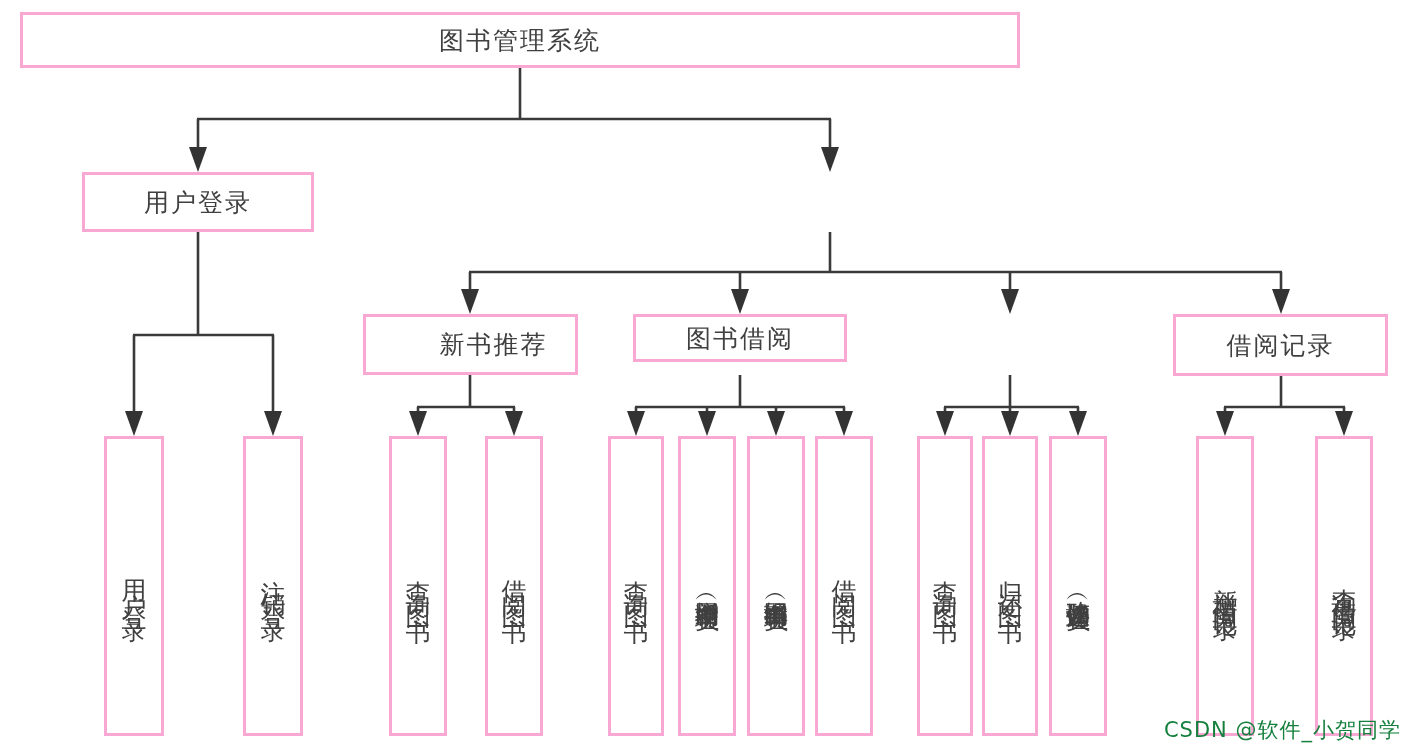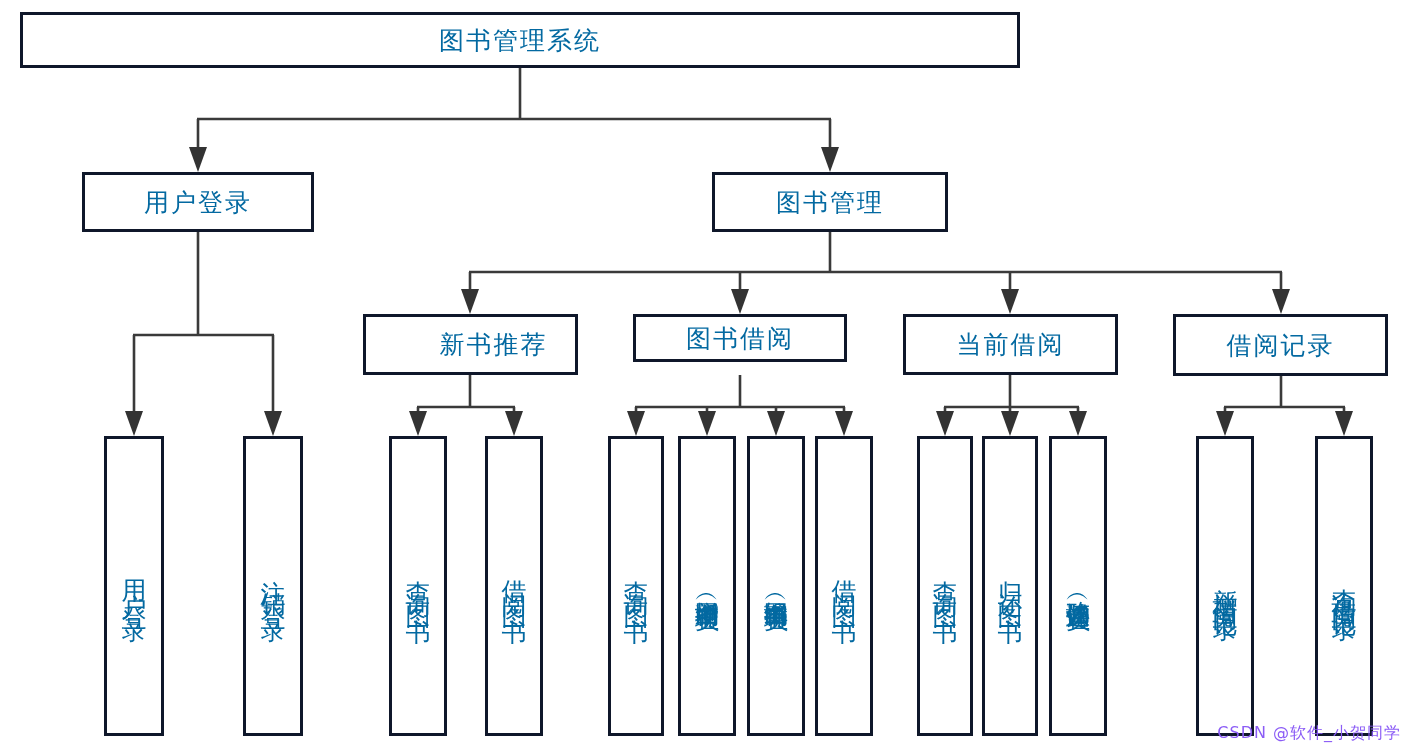--- a/index.html
+++ b/index.html
@@ -21,26 +21,26 @@
     stroke-width: 2.6;
     fill: none;
   }
   #connectors polygon {
     fill: #333333;
     stroke: none;
   }
   .box {
     position: absolute;
     background: #ffffff;
-    border: 3px solid #0f172a;
+    border: 3px solid #f9a8d4;
     box-sizing: border-box;
     display: flex;
     align-items: center;
     justify-content: center;
-    color: #0369a1;
+    color: #404040;
     z-index: 2;
     text-align: right;
   }
   .hbox { font-size: 25px; letter-spacing: 2px; white-space: nowrap; }
   .vbox { top: 436px; height: 300px; }
   .vtext {
     writing-mode: vertical-rl;
     text-orientation: mixed;
     font-size: 25px;
     line-height: 1;
@@ -70,22 +70,22 @@
   #l9  { left: 917px;  width: 56px; }
   #l10 { left: 982px;  width: 56px; }
   #l11 { left: 1049px; width: 58px; }
   #l12 { left: 1196px; width: 58px; }
   #l13 { left: 1315px; width: 58px; }
 
   #watermark {
     position: absolute;
     right: 4px;
     bottom: 3px;
-    font-size: 16px;
-    color: #8b5cf6;
+    font-size: 21px;
+    color: #15803d;
     letter-spacing: 1px;
     z-index: 5;
     pointer-events: none;
     white-space: nowrap;
   }
 </style>
 </head>
 <body>
 
 <div id="stage">
@@ -148,25 +148,23 @@
     <path d="M1224 407 L1345 407"></path>
     <path d="M1225 407 L1225 414"></path>
     <polygon points="1216,411 1234,411 1225,436"></polygon>
     <path d="M1344 407 L1344 414"></path>
     <polygon points="1335,411 1353,411 1344,436"></polygon>
   </svg>
 
   <div id="b-root" class="box hbox">图书管理系统</div>
 
   <div id="b-login" class="box hbox">用户登录</div>
-  <div id="b-mgmt" class="box hbox">图书管理</div>
 
   <div id="b-new" class="box hbox">新书推荐</div>
   <div id="b-borrow" class="box hbox">图书借阅</div>
-  <div id="b-current" class="box hbox">当前借阅</div>
   <div id="b-records" class="box hbox">借阅记录</div>
 
   <div id="l1" class="box vbox ls-loose">
     <span class="vtext">用户登录</span>
   </div>
   <div id="l2" class="box vbox ls-loose">
     <span class="vtext">注销登录</span>
   </div>
 
   <div id="l3" class="box vbox ls-loose">

